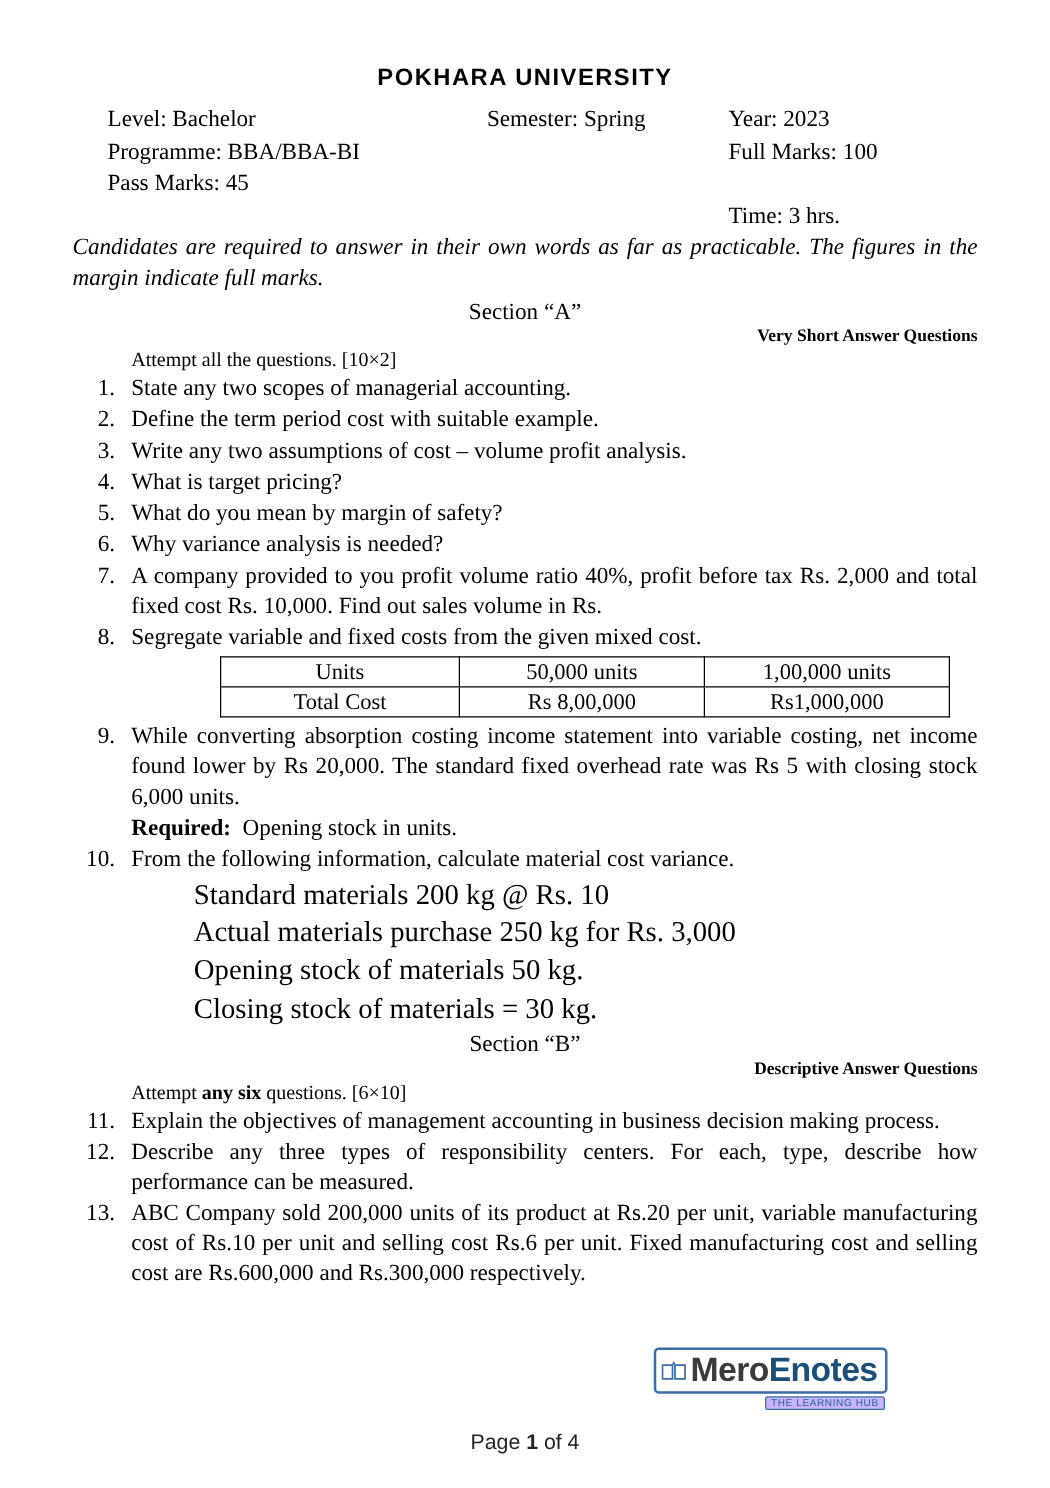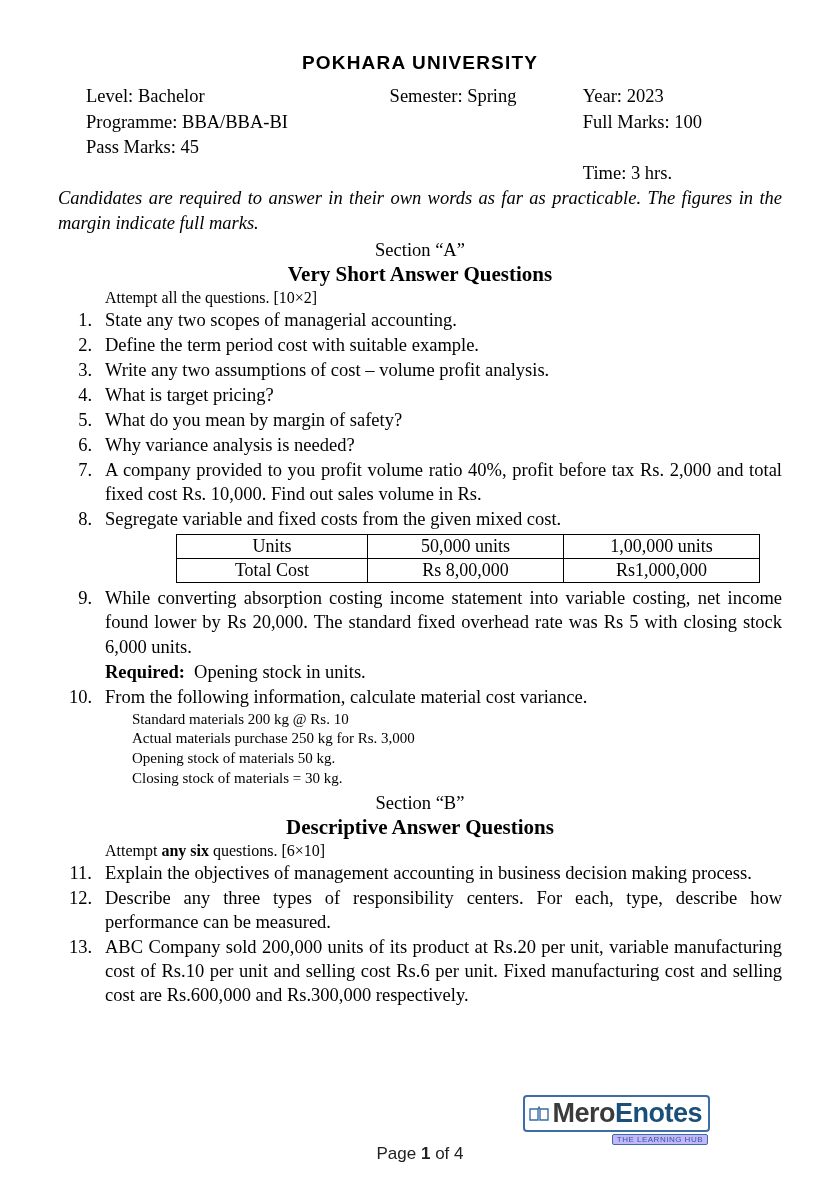--- a/index.html
+++ b/index.html
@@ -50,22 +50,22 @@
     text-align: justify;
     margin-left: 0px;
     margin-right: 0px;
   }
   .section-head {
     text-align: center;
     font-size: 18.5px;
     margin-top: 4px;
   }
   .section-sub {
-    text-align: center;
-    font-size: 21px;
+    text-align: right;
+    font-size: 14px;
     font-weight: bold;
     margin-top: 1px;
   }
   .attempt {
     font-size: 16px;
     margin-top: 2px;
     margin-left: 47px;
   }
   .qlist {
     margin-top: 1px;
@@ -98,30 +98,30 @@
   table.data td {
     border: 1px solid #000;
     padding: 1px 10px;
     text-align: center;
     font-size: 18px;
   }
   table.data td.c1 { width: 170px; }
   table.data td.c2 { width: 175px; }
   table.data td.c3 { width: 175px; }
   .indent-block {
-    margin-left: 74px;
-    font-size: 15px;
+    margin-left: 97px;
+    font-size: 23px;
     line-height: 1.32;
   }
   .req { font-weight: bold; }
   b.bold { font-weight: bold; }
   .logo {
     position: absolute;
     right: 130px;
-    bottom: 58px;
+    bottom: 75px;
     display: flex;
     align-items: center;
     font-family: "Liberation Sans", sans-serif;
     padding-left: 32px;
   }
   .logo-box {
     border: 2px solid #3b6ea5;
     border-radius: 4px;
     padding: 1px 6px 1px 4px;
     display: flex;

